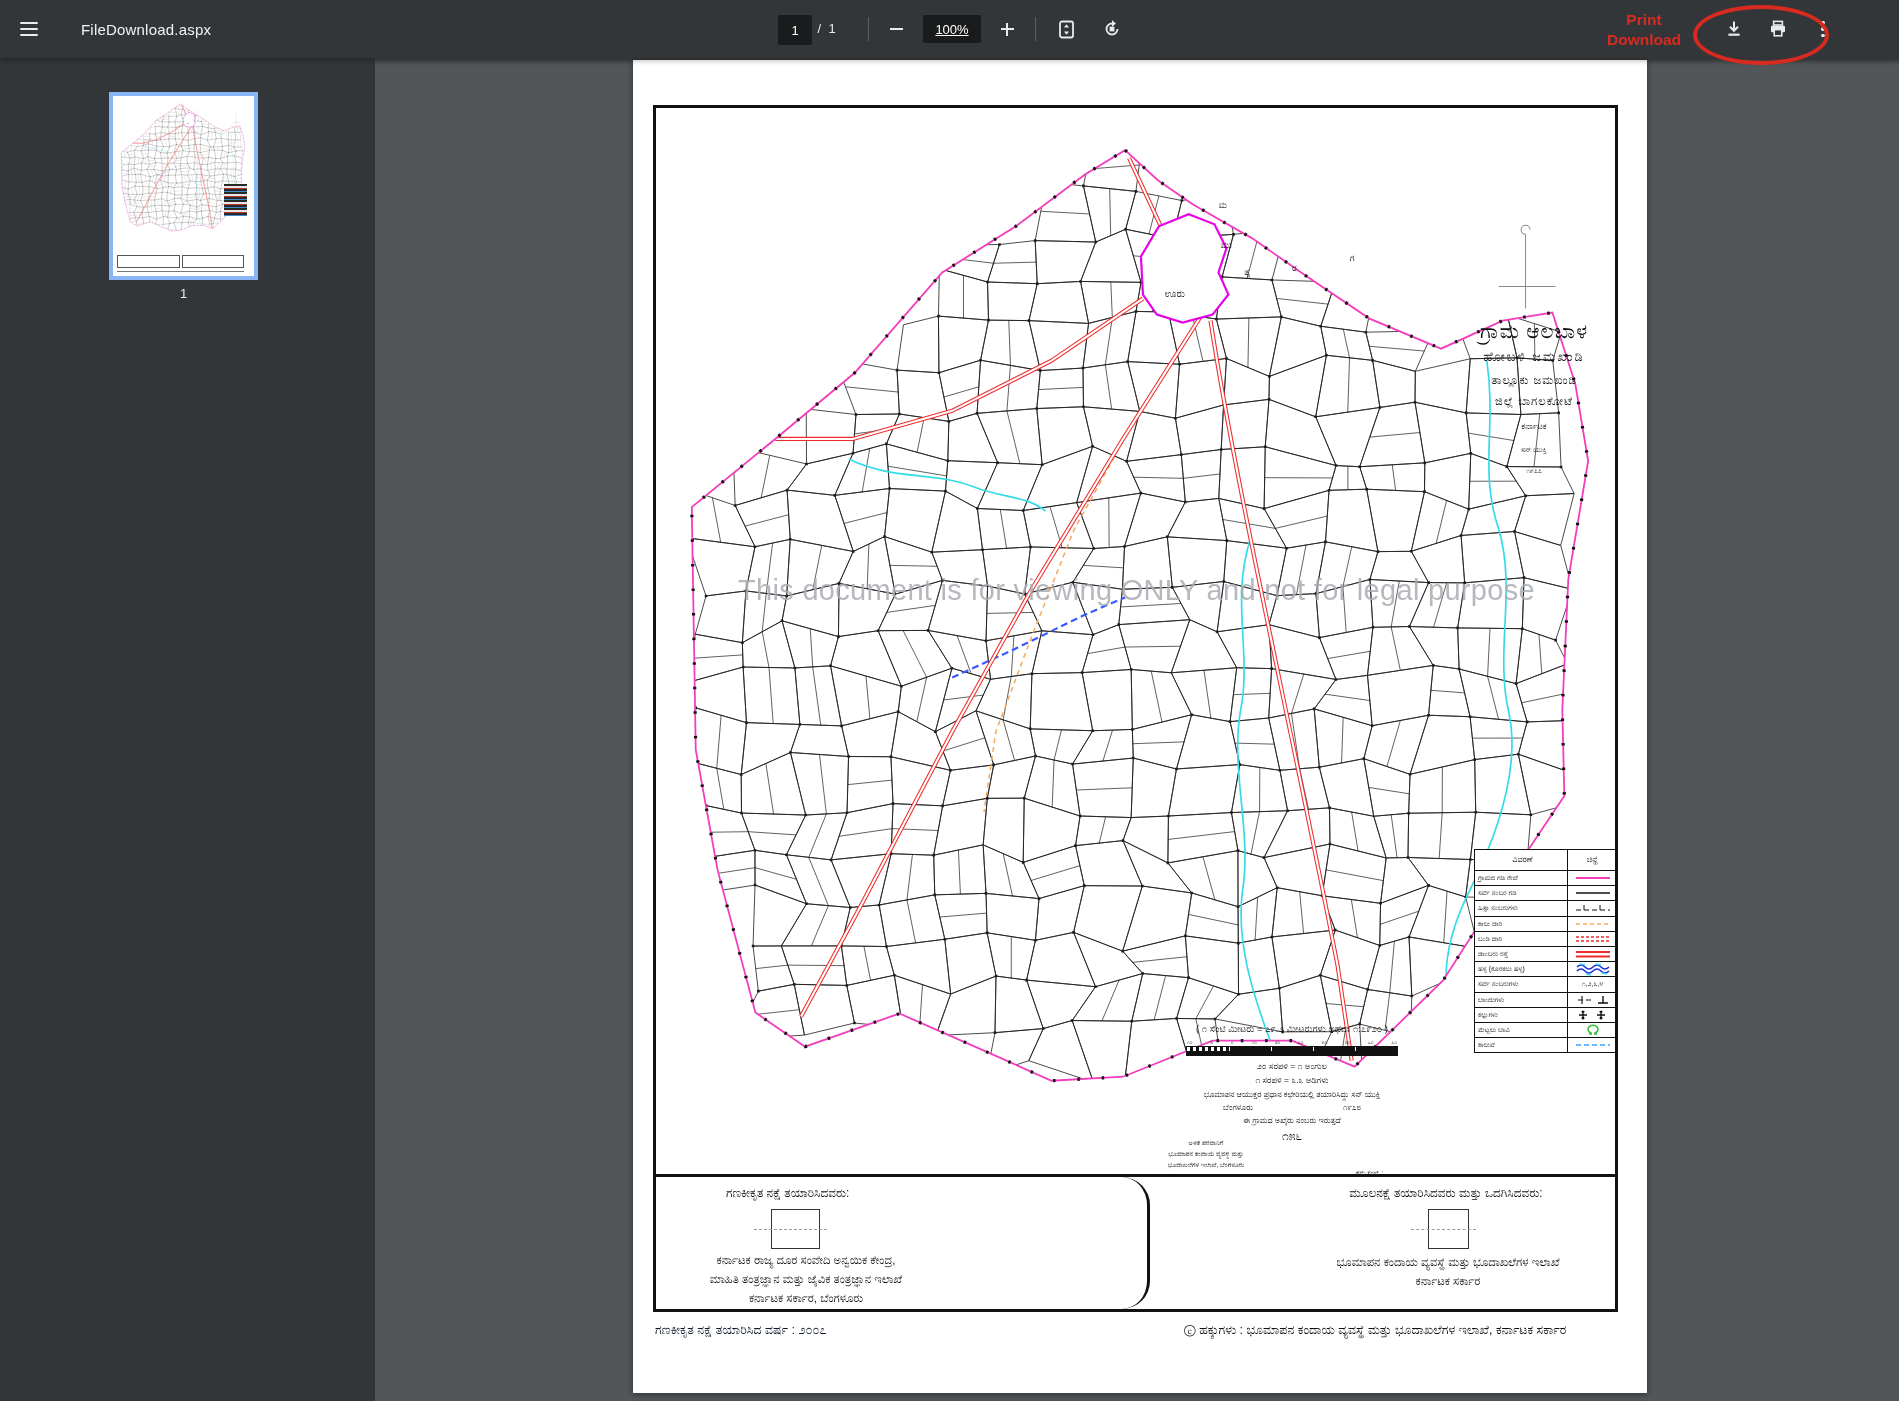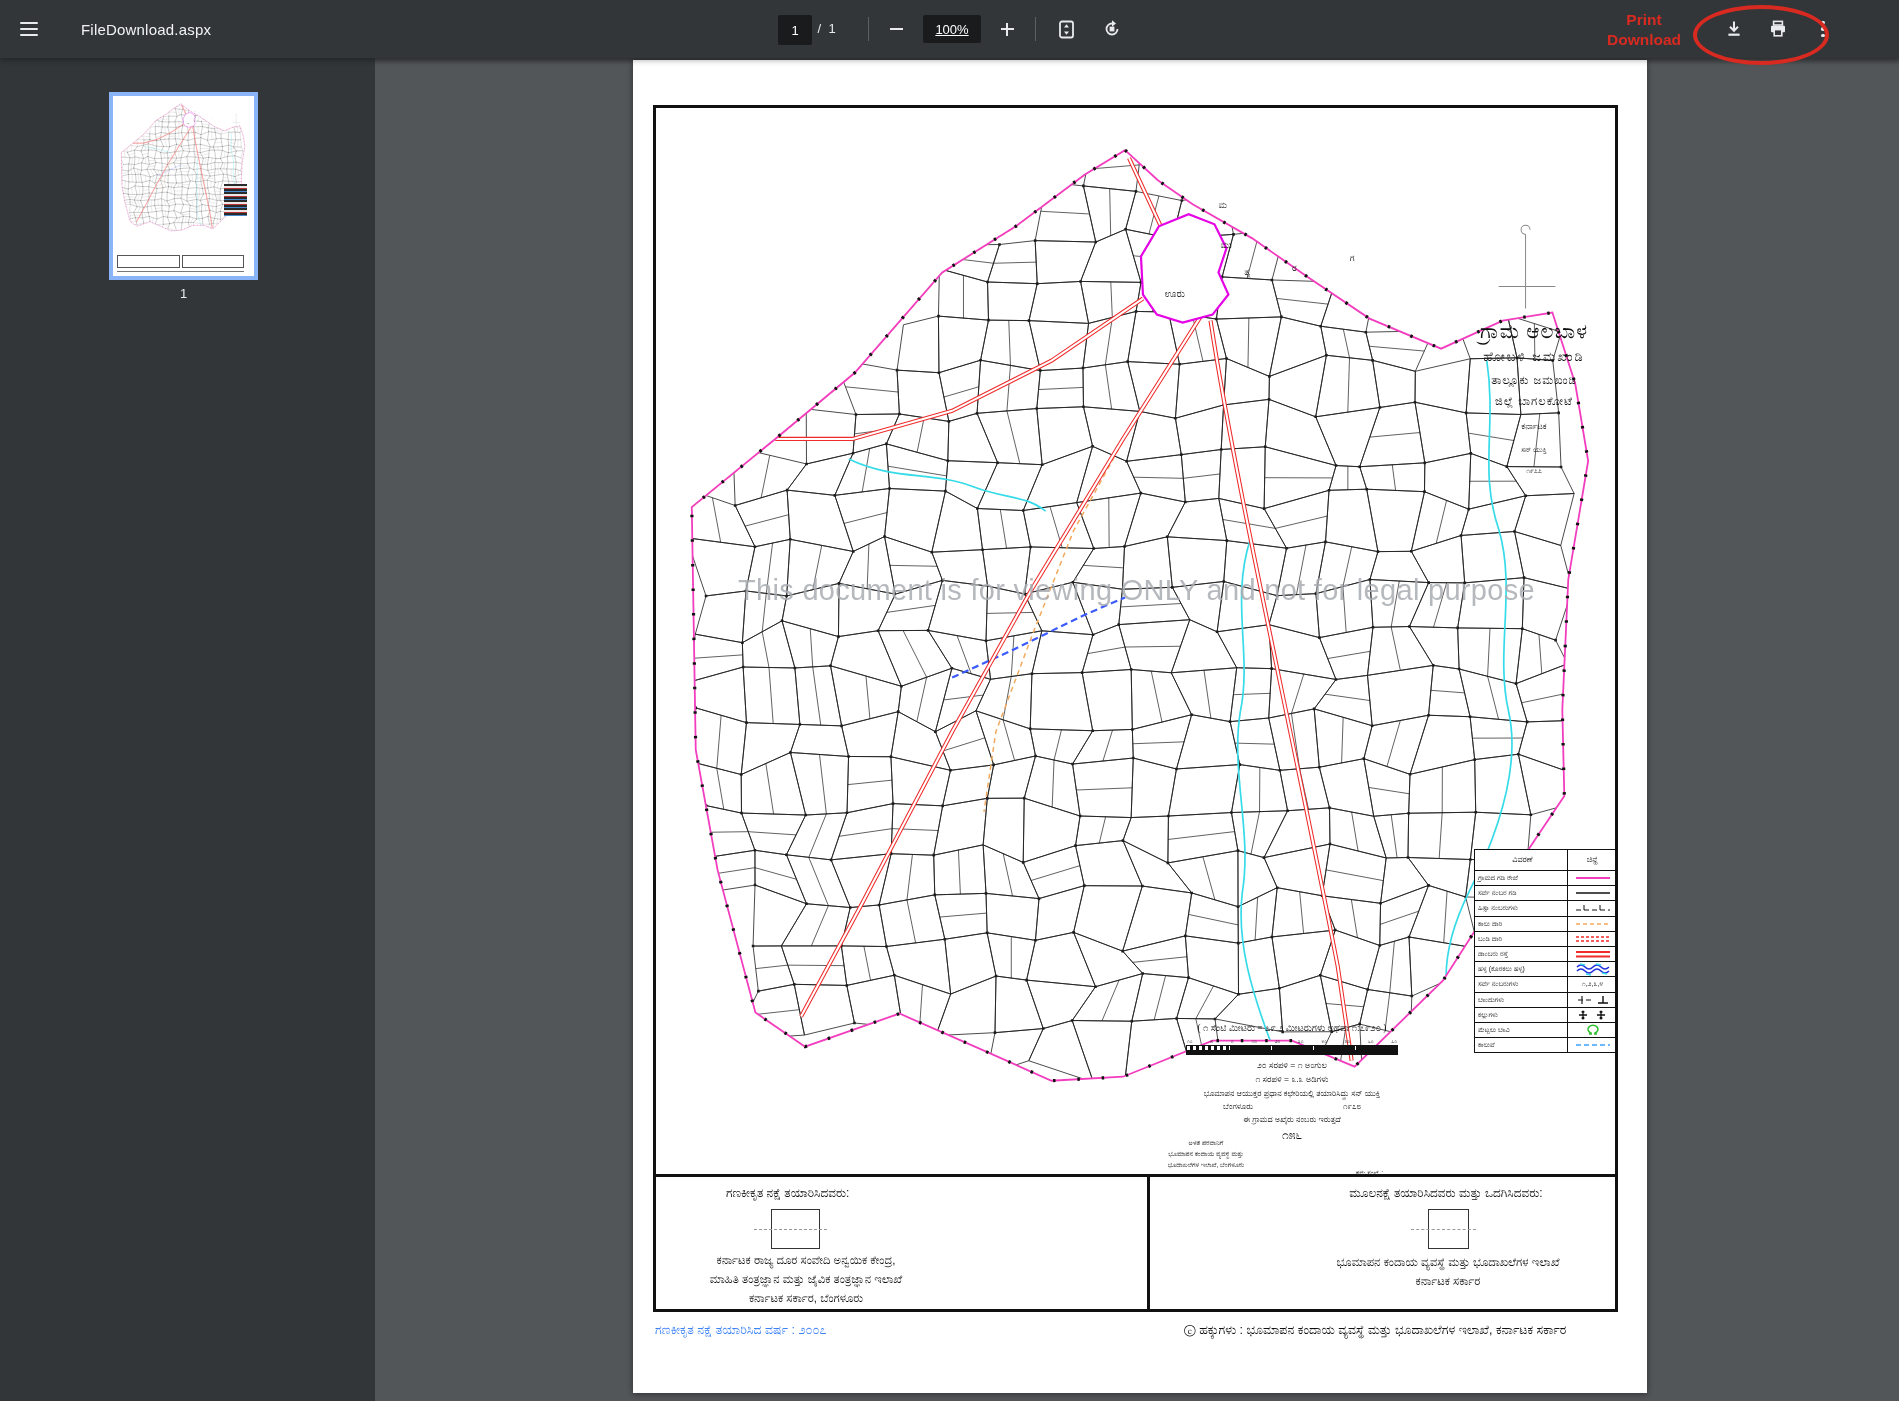--- a/index.html
+++ b/index.html
@@ -77,47 +77,47 @@
           box-sizing:border-box;z-index:4;font-size:6.8px;color:#111;}
   .lg-row{display:flex;border-top:1px solid #111;height:14.2px;align-items:center;}
   .lg-row:first-child{border-top:none;height:20px;font-size:8px;}
   .lg-label{width:93px;padding-left:3px;border-right:1px solid #111;box-sizing:border-box;height:100%;
             display:flex;align-items:center;overflow:hidden;white-space:nowrap;}
   .lg-sym{flex:1;height:100%;display:flex;align-items:center;justify-content:center;overflow:hidden;}
   .lg-head{justify-content:center;display:flex;}
 
   
   .scale-block{position:absolute;left:456px;top:915px;width:360px;text-align:center;color:#111;z-index:4;}
-  .sc-l1{font-size:9.5px;font-family:Liberation Serif, serif;}
+  .sc-l1{font-size:9.5px;}
   .sc-labels{display:flex;justify-content:space-between;width:210px;margin:4px auto 0;font-size:5px;}
   .sc-bar{position:relative;width:210px;height:8px;margin:0 auto;background:#111;border:1px solid #111;}
   .sc-bar .stripes{position:absolute;left:0;top:0;width:42px;height:4px;
       background:repeating-linear-gradient(90deg,#fff 0 3px,#111 3px 6px);}
   .sc-bar .tick{position:absolute;top:0;width:1px;height:4px;background:#fff;}
   .sc-l2{font-size:8.5px;margin-top:5px;}
   .sc-l3{font-size:8.5px;margin-top:3px;}
   .sc-l4{font-size:8px;margin-top:4px;}
   .sc-l5{font-size:8px;margin-top:3px;display:flex;justify-content:center;gap:90px;}
   .sc-l6{font-size:8px;margin-top:3px;}
   .sc-l7{font-size:12px;margin-top:3px;}
 
   .micro-block{position:absolute;left:440px;top:1029px;width:220px;text-align:center;font-size:6.5px;
                line-height:11px;color:#222;z-index:4;}
   .serial{position:absolute;left:700px;top:1061px;font-size:6.5px;color:#222;z-index:4;}
 
   
   .bottom-row{position:absolute;left:0;right:0;bottom:0;height:132px;border-top:3px solid #111;display:flex;}
-  .cell-left{position:relative;width:494px;border-right:3px solid #111;box-sizing:border-box;}
+  .cell-left{position:relative;width:494px;border-right:3px solid #111;box-sizing:border-box;border-radius:28px;}
   .cell-right{position:relative;flex:1;}
   .credit-head{position:absolute;font-size:12px;color:#111;}
   .logo-box{position:absolute;border:1.5px solid #333;background:#fff;}
   .logo-box:after{content:"";position:absolute;left:-18px;right:-8px;top:50%;border-top:1px dashed #999;}
   .credit-lines{position:absolute;text-align:center;font-size:11.5px;line-height:19px;color:#111;}
 
-  .year-line{position:absolute;left:22px;top:1263px;font-size:12.5px;color:#3b82f6;}
+  .year-line{position:absolute;left:22px;top:1263px;font-size:12.5px;color:#0f172a;}
   .copyright-line{position:absolute;left:543px;top:1263px;font-size:12.5px;color:#111;white-space:nowrap;margin-left:8px;}
 </style>
 </head>
 <body>
 
 <div id="stage">
 
   <div class="toolbar">
     <div class="tb-left">
       <button class="menu-btn">

